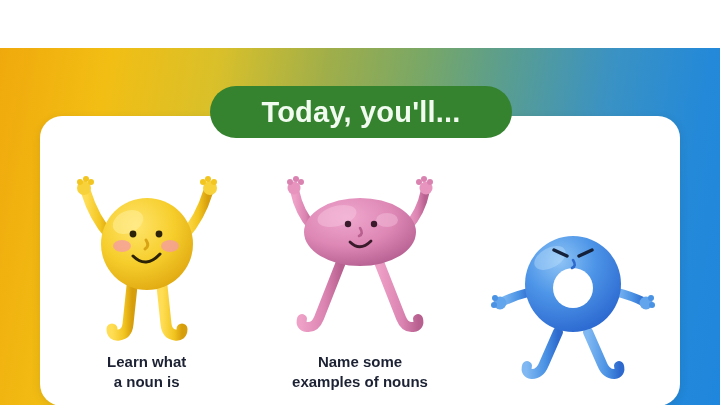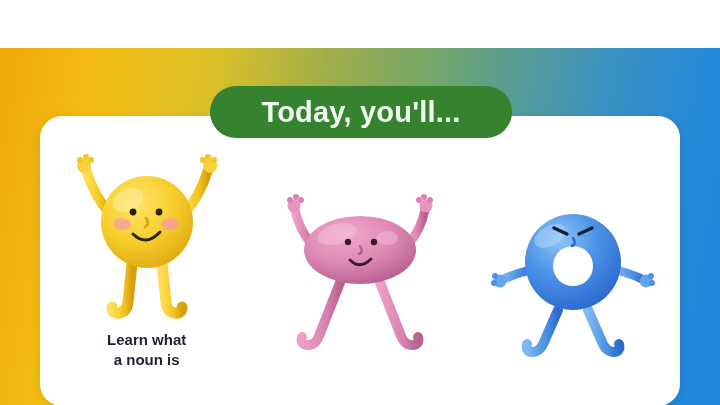--- a/index.html
+++ b/index.html
@@ -71,21 +71,21 @@
     z-index: 4;
   }
   .column {
     flex: 1 1 33.33%;
     height: 100%;
     position: relative;
     display: flex;
     flex-direction: column;
     align-items: center;
     justify-content: flex-end;
-    padding-bottom: 36px;
+    padding-bottom: 14px;
     box-sizing: border-box;
   }
   .figure {
     position: relative;
     width: 170px;
     height: 180px;
     margin-bottom: 6px;
   }
   .caption {
     text-align: center;
@@ -194,20 +194,22 @@
           <ellipse cx="85" cy="66" rx="56" ry="34" fill="url(#pbody)"></ellipse>
           <ellipse cx="62" cy="50" rx="20" ry="10" fill="#F6C3DD" opacity="0.5" transform="rotate(-15 62 50)"></ellipse>
           <ellipse cx="112" cy="54" rx="11" ry="7" fill="#F6C3DD" opacity="0.45"></ellipse>
 
           <circle cx="73" cy="58" r="3.2" fill="#3A1B2C"></circle>
           <circle cx="99" cy="58" r="3.2" fill="#3A1B2C"></circle>
           <path d="M85 62 Q89 68 84 70" fill="none" stroke="#B8608F" stroke-width="2.6" stroke-linecap="round"></path>
           <path d="M75 76 Q85 86 96 75" fill="none" stroke="#3A1B2C" stroke-width="2.8" stroke-linecap="round"></path>
         </svg>
       </div>
+      <div class="caption">Name some
+examples of nouns</div>
     </div>
 
     <div class="column">
       <div class="figure">
         <svg class="fig-svg" viewBox="0 0 170 180">
           <defs>
             <radialGradient id="bbody" cx="36%" cy="26%" r="80%">
               <stop offset="0%" stop-color="#8FC4F5"></stop>
               <stop offset="45%" stop-color="#4E96E8"></stop>
               <stop offset="100%" stop-color="#2A66CF"></stop>

